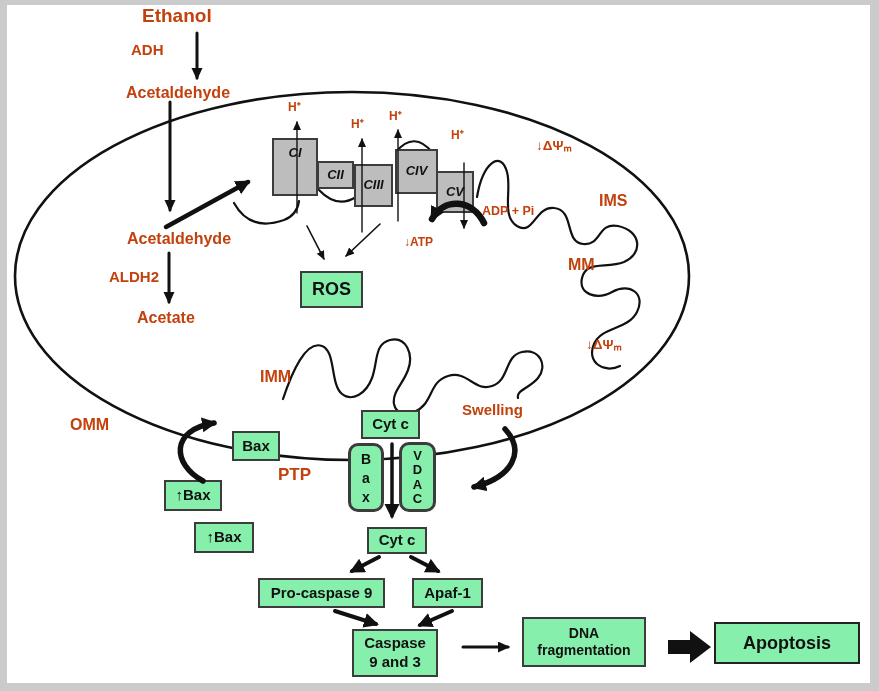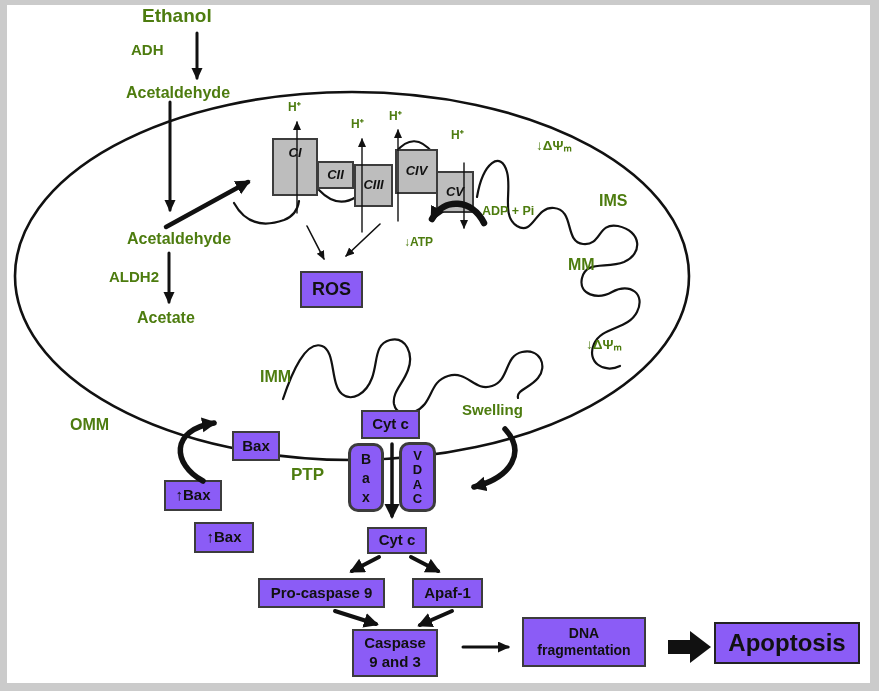--- a/index.html
+++ b/index.html
@@ -7,26 +7,26 @@
     position:relative; width:879px; height:691px; background:#ffffff;
     font-family:"Liberation Sans", sans-serif; overflow:hidden;
   }
   #frame {
     position:absolute; inset:0; z-index:40; pointer-events:none;
     border-style:solid; border-color:#cbcbcb; border-width:5px 9px 8px 7px;
   }
   svg.layer { position:absolute; left:0; top:0; z-index:1; }
   svg#svg-over { z-index:30; pointer-events:none; }
   .lbl {
-    position:absolute; z-index:20; font-weight:bold; color:#4d7c0f;
+    position:absolute; z-index:20; font-weight:bold; color:#c2410c;
     white-space:nowrap; line-height:1.1;
   }
   .gbox {
     position:absolute; z-index:10; box-sizing:border-box;
-    background:#8b5cf6; border:2px solid #3c3c3c;
+    background:#86efac; border:2px solid #3c3c3c;
     display:flex; align-items:center; justify-content:center;
     font-weight:bold; color:#111; text-align:center; line-height:1.25;
   }
   .complex { background:#bdbdbd; font-size:13px;font-style:italic; }
   .vbox {
     border-radius:10px; border-width:3px; flex-direction:column;
     justify-content:space-around; padding:3px 0; z-index:12;
   }
   .vbox span { display:block; line-height:1; }
 </style>
@@ -69,21 +69,21 @@
   <div class="lbl" style="left:451px;top:129px;font-size:12px;">H⁺</div>
   <div class="lbl" style="left:482px;top:205px;font-size:12.5px;">ADP + Pi</div>
   <div class="lbl" style="left:404px;top:236px;font-size:12px;">↓ATP</div>
 
   <div class="lbl" style="left:536px;top:139px;font-size:13.5px;">↓ΔΨₘ</div>
   <div class="lbl" style="left:599px;top:192px;font-size:16px;">IMS</div>
   <div class="lbl" style="left:568px;top:256px;font-size:16px;">MM</div>
   <div class="lbl" style="left:586px;top:338px;font-size:13.5px;">↓ΔΨₘ</div>
   <div class="lbl" style="left:260px;top:368px;font-size:16px;">IMM</div>
   <div class="lbl" style="left:70px;top:416px;font-size:16px;">OMM</div>
-  <div class="lbl" style="left:291px;top:466px;font-size:17px;">PTP</div>
+  <div class="lbl" style="left:278px;top:466px;font-size:17px;">PTP</div>
   <div class="lbl" style="left:462px;top:402px;font-size:15px;">Swelling</div>
 
   <div class="gbox complex" style="left:272px;top:138px;width:46px;height:58px;align-items:flex-start;padding-top:5px;">
       <span>CI</span>
     </div>
   <div class="gbox complex" style="left:317px;top:161px;width:37px;height:28px;">
       <span>CII</span>
     </div>
   <div class="gbox complex" style="left:354px;top:164px;width:39px;height:43px;">
       <span>CIII</span>
@@ -139,21 +139,21 @@
   <div class="gbox" style="left:352px;top:629px;width:86px;height:48px;font-size:15px;flex-direction:column;">
     <span>Caspase</span>
     <span>9 and 3</span>
   </div>
 
   <div class="gbox" style="left:522px;top:617px;width:124px;height:50px;font-size:14px;flex-direction:column;">
     <span>DNA</span>
     <span>fragmentation</span>
   </div>
 
-  <div class="gbox" style="left:714px;top:622px;width:146px;height:42px;font-size:24px;border-color:#222;">
+  <div class="gbox" style="left:714px;top:622px;width:146px;height:42px;font-size:18px;border-color:#222;">
       <span>Apoptosis</span>
     </div>
 
   <svg id="svg-over" class="layer" width="879" height="691" viewBox="0 0 879 691">
     <defs>
       <marker id="mthin" markerWidth="10" markerHeight="10" refX="8" refY="4" orient="auto" markerUnits="userSpaceOnUse">
         <path d="M0,0 L9,4 L0,8 z" fill="#111"></path>
       </marker>
       <marker id="mmed" markerWidth="14" markerHeight="12" refX="10" refY="5.5" orient="auto" markerUnits="userSpaceOnUse">
         <path d="M0,0 L12,5.5 L0,11 z" fill="#111"></path>

